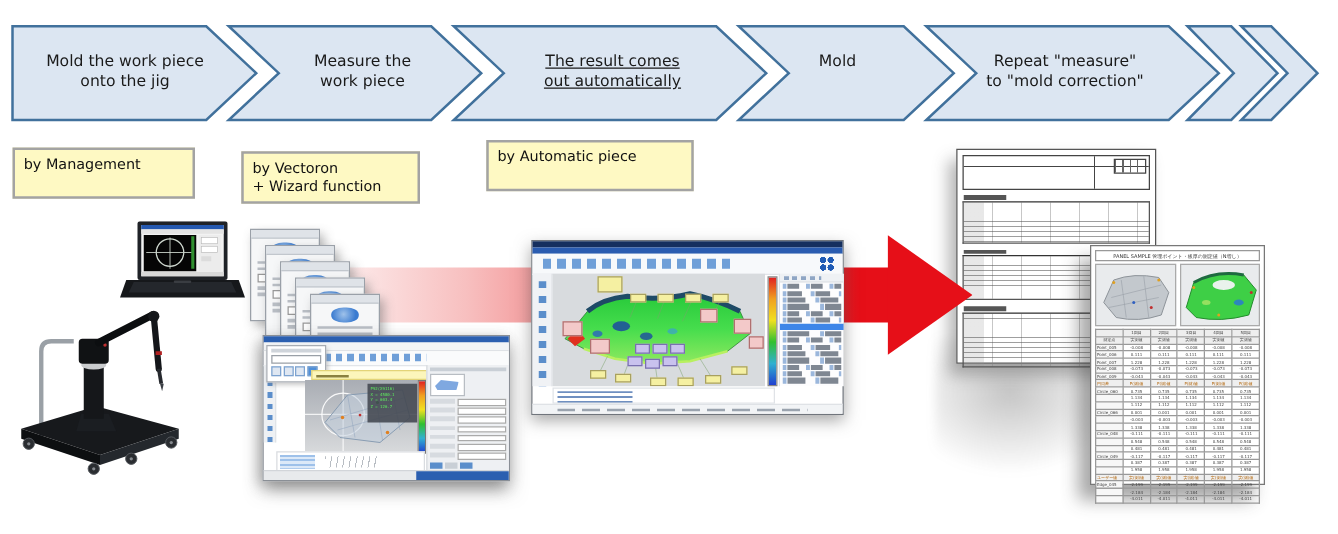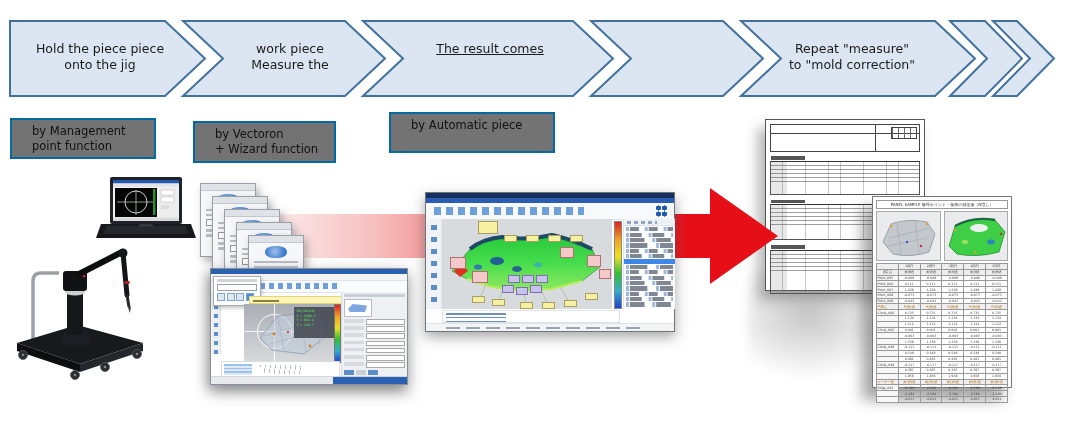--- a/index.html
+++ b/index.html
@@ -5,21 +5,21 @@
   html,body{margin:0;padding:0;background:#fff;}
   body{font-family:"DejaVu Sans","Liberation Sans",sans-serif;}
   #stage{position:relative;width:1070px;height:427px;background:#fff;overflow:hidden;}
 
   
   #flowbar{position:absolute;left:0;top:0;width:1070px;height:105px;}
   .flow-label{position:absolute;top:41px;font-size:12.5px;line-height:16px;color:#1a1a1a;text-align:center;}
   .flow-label div{white-space:nowrap;}
 
   
-  .callout{position:absolute;background:#737373;border:2px solid #0369a1;font-size:11.5px;line-height:14.5px;color:#111;padding:4px 20px;box-sizing:border-box;}
+  .callout{position:absolute;background:#fef9c3;border:2px solid #a3a3a3;font-size:11.5px;line-height:14.5px;color:#111;padding:4px 7px;box-sizing:border-box;}
   .callout div{white-space:nowrap;}
 
   
   .red-band{position:absolute;left:228px;top:214px;width:484px;height:44px;z-index:3;
     background:linear-gradient(to right, rgba(236,130,130,0), rgba(236,96,96,.40) 30%, rgba(233,45,50,.88) 70%, #e60f18 95%);}
   .red-head{position:absolute;left:710px;top:188px;width:68px;height:96px;background:#e60f18;z-index:3;
     clip-path:polygon(0 0,100% 50%,0 100%);}
 
   
   #laptop{position:absolute;left:95px;top:177px;z-index:2;}
@@ -143,40 +143,41 @@
       <polygon points="10,21 165,21 205,58.5 165,96 10,96"></polygon>
       <polygon points="183,21 345,21 385,58.5 345,96 183,96 223,58.5"></polygon>
       <polygon points="363,21 573,21 613,58.5 573,96 363,96 403,58.5"></polygon>
       <polygon points="591,21 723,21 763,58.5 723,96 591,96 631,58.5"></polygon>
       <polygon points="741,21 935,21 975,58.5 935,96 741,96 781,58.5"></polygon>
       <polygon points="950,21 985,21 1022,58.5 985,96 950,96 987,58.5"></polygon>
       <polygon points="993,21 1017,21 1054,58.5 1017,96 993,96 1030,58.5"></polygon>
     </g>
   </svg>
   <div class="flow-label" style="left:10px;width:180px;">
-    <div>Hold the piece piece</div>
+    <div>Mold the work piece</div>
       <div>onto the jig</div>
   </div>
   <div class="flow-label" style="left:200px;width:180px;">
-    <div>work piece</div>
-      <div>Measure the</div>
+    <div>Measure the</div>
+      <div>work piece</div>
   </div>
   <div class="flow-label" style="left:395px;width:190px;text-decoration:underline;">
     <div>The result comes</div>
+      <div>out automatically</div>
   </div>
   <div class="flow-label" style="left:600px;width:140px;">
+    <div>Mold</div>
   </div>
   <div class="flow-label" style="left:752px;width:200px;">
     <div>Repeat "measure"</div>
       <div>to "mold correction"</div>
   </div>
 
   <div class="callout" style="left:10px;top:118px;width:146px;height:41px;">
     <div>by Management</div>
-      <div>point function</div>
   </div>
   <div class="callout" style="left:193px;top:121px;width:143px;height:42px;">
     <div>by Vectoron</div>
       <div>+ Wizard function</div>
   </div>
   <div class="callout" style="left:389px;top:112px;width:166px;height:41px;">
     <div>by Automatic piece</div>
   </div>
 
   <div class="red-band"></div>

